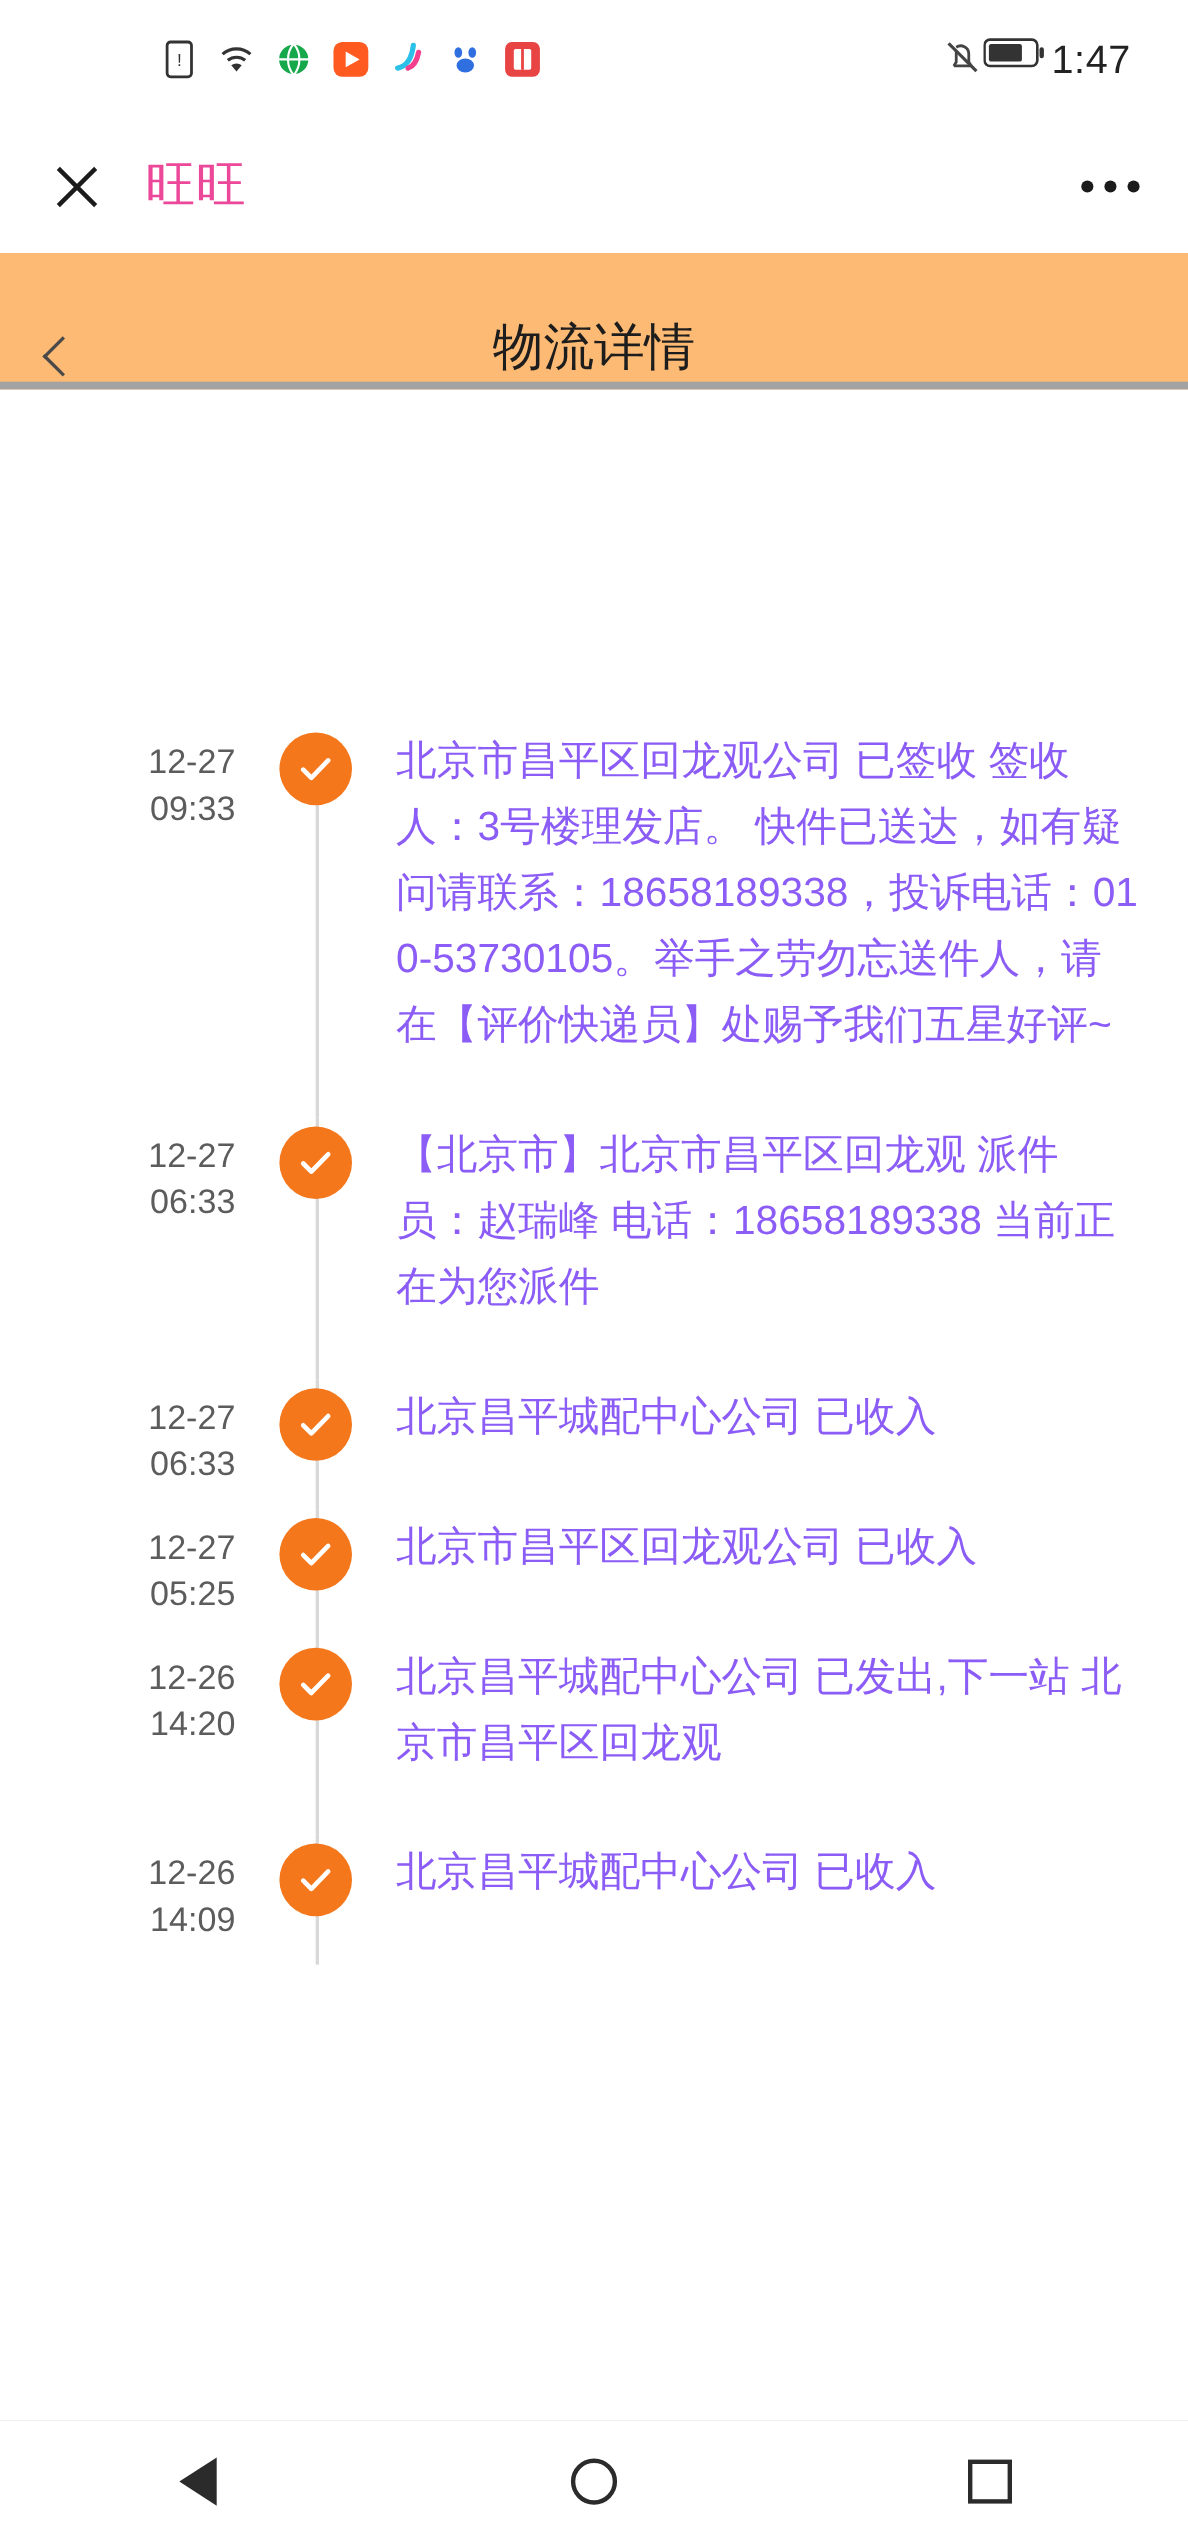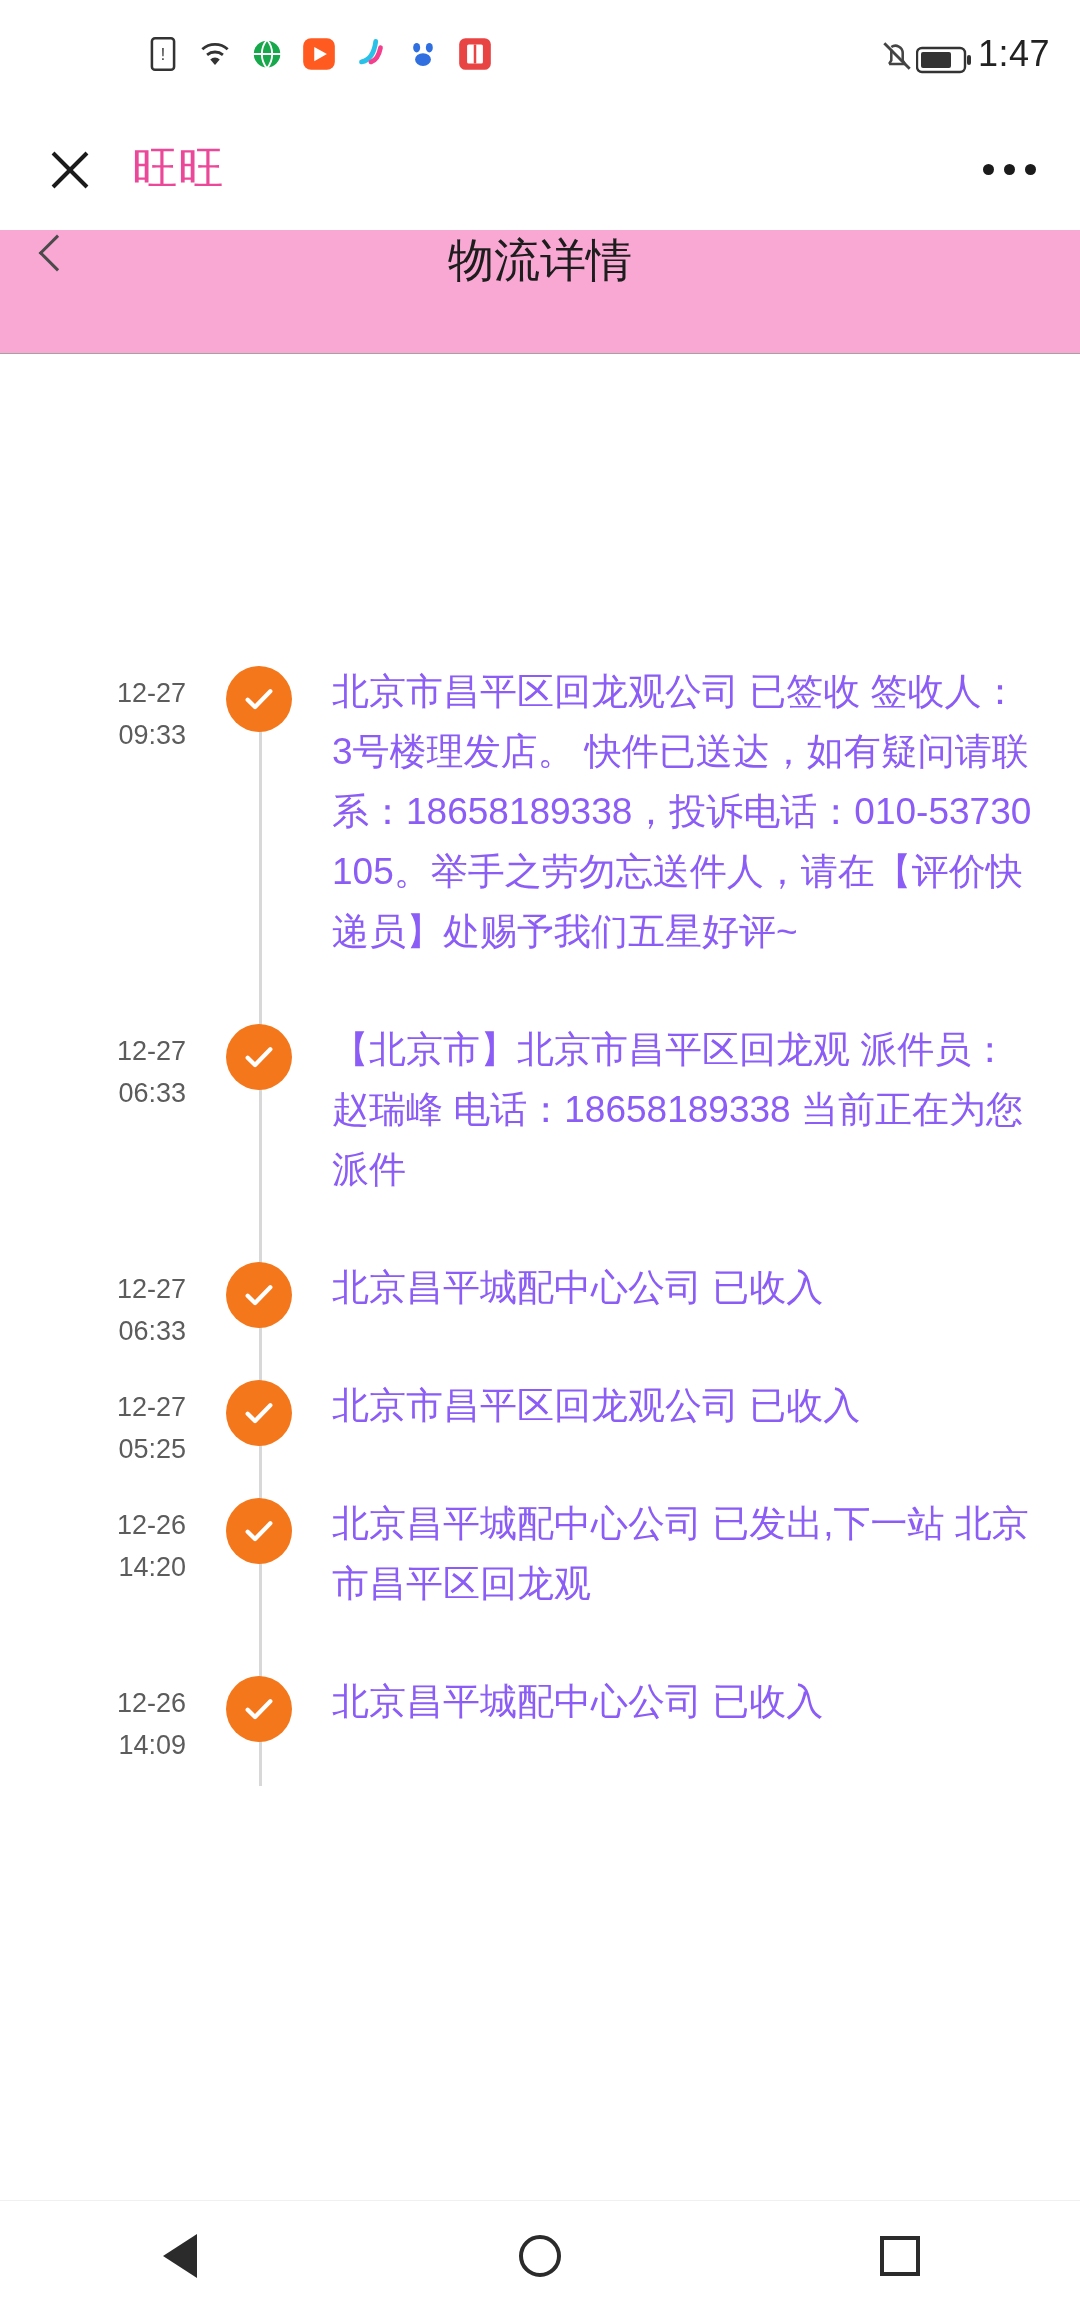--- a/index.html
+++ b/index.html
@@ -21,23 +21,23 @@
     position: relative;
   }
   .status-left {
     display: flex;
     align-items: center;
     gap: 14px;
     margin-left: 110px;
   }
   .status-right {
     position: absolute;
-    right: 30px;
-    display: flex;
-    align-items: flex-end;
+    right: 52px;
+    display: flex;
+    align-items: flex-start;
     gap: 0;
   }
   .sicon { width: 38px; height: 38px; display: block; }
   .clock {
     font-size: 36px;
     color: #222;
     letter-spacing: 0.5px;
     margin-left: 6px;
   }
 
@@ -78,24 +78,24 @@
     align-items: center;
   }
   .appbar-more i {
     width: 11px; height: 11px; border-radius: 50%;
     background: #1b1b1b; display: block;
   }
 
   
   .pageheader {
     height: 124px;
-    background: #f9a8d4;
-    border-bottom: 1px solid #a3a3a3;
-    display: flex;
-    align-items: flex-start;
+    background: #fdba74;
+    border-bottom: 7px solid #a3a3a3;
+    display: flex;
+    align-items: flex-end;
     justify-content: center;
     position: relative;
   }
   .back-arrow {
     position: absolute;
     left: 34px;
     width: 46px; height: 46px;
   }
   .back-arrow span {
     display: block;
@@ -149,22 +149,23 @@
     position: relative;
     min-height: 0;
   }
   .tl-time {
     width: 212px;
     flex: none;
     text-align: right;
     padding-right: 26px;
     padding-top: 14px;
     color: #5c5c5c;
-    font-size: 27px;
+    font-size: 31px;
     line-height: 42px;
+    margin-left: 28px;
   }
   .tl-time .d { display: block; }
   .tl-time .t { display: block; }
   .tl-mark {
     width: 96px;
     flex: none;
     position: relative;
   }
   .tl-line {
     position: absolute;

